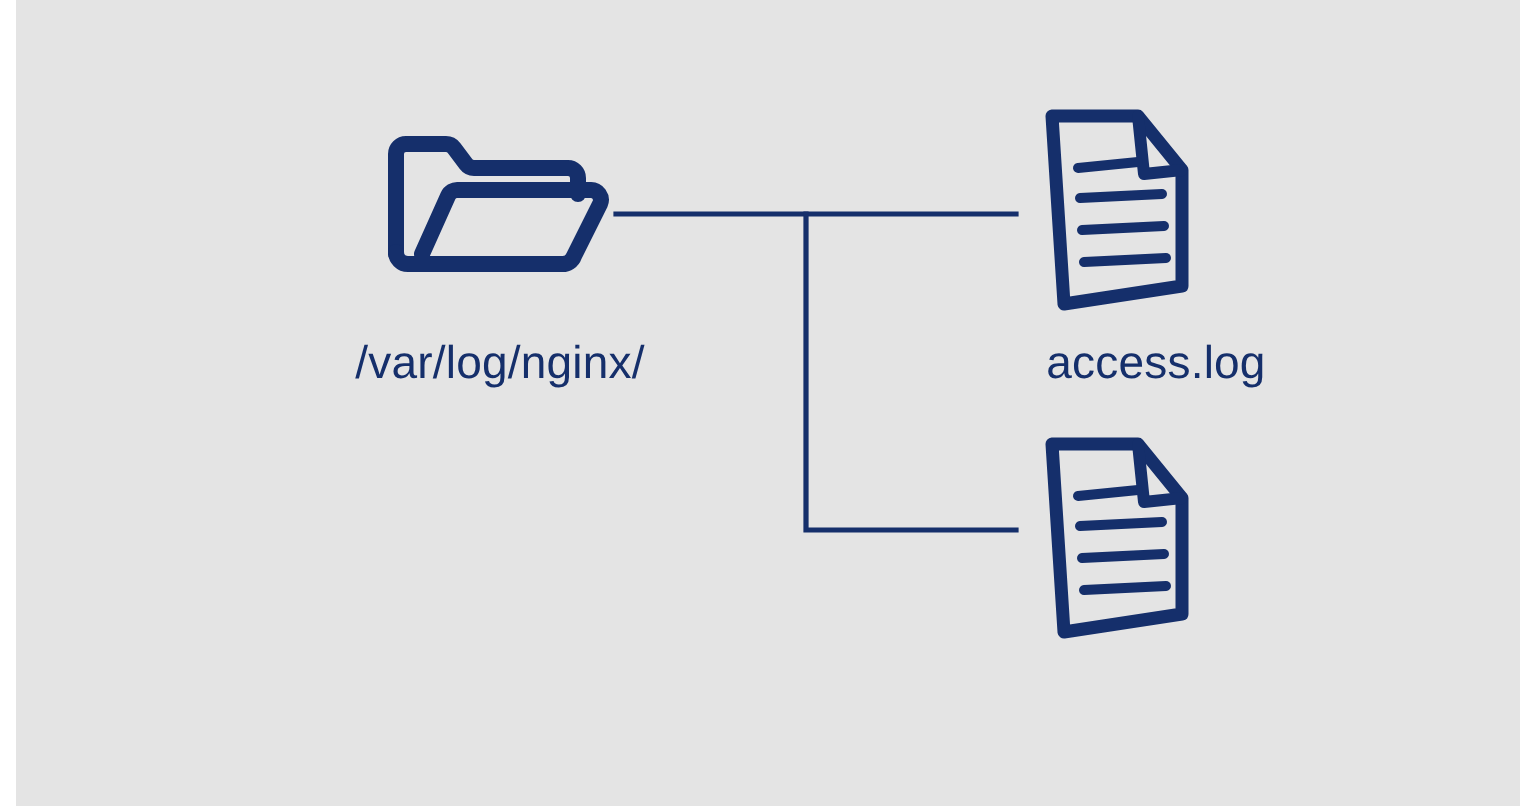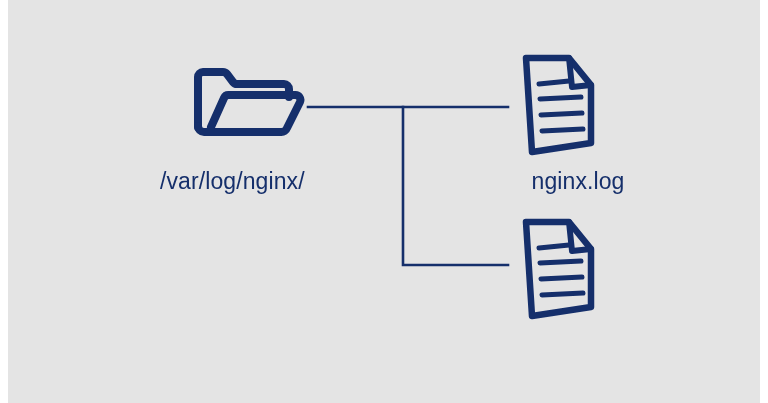--- a/index.html
+++ b/index.html
@@ -44,21 +44,21 @@
     font-size: 23px;
     font-weight: 400;
     letter-spacing: 0.1px;
     white-space: nowrap;
     line-height: 1;
   }
   #label-folder {
     left: 152px;
     top: 170px;
     width: 180px;
-    text-align: left;
+    text-align: center;
   }
   #label-access {
     left: 480px;
     top: 170px;
     width: 180px;
     text-align: center;
   }
   #label-error {
     left: 478px;
     top: 333px;
@@ -133,17 +133,17 @@
           <path d="M 531 248 L 561 245"></path>
           <path d="M 532 263 L 573 261"></path>
           <path d="M 533 279 L 574 277"></path>
           <path d="M 534 295 L 575 293"></path>
         </g>
       </g>
     </svg>
 
     <div class="node-label" id="label-folder">/var/log/nginx/</div>
 
-    <div class="node-label" id="label-access">nginx.log</div>
+    <div class="node-label" id="label-access">access.log</div>
 
 
   </div>
 </div>
 
 </body></html>

